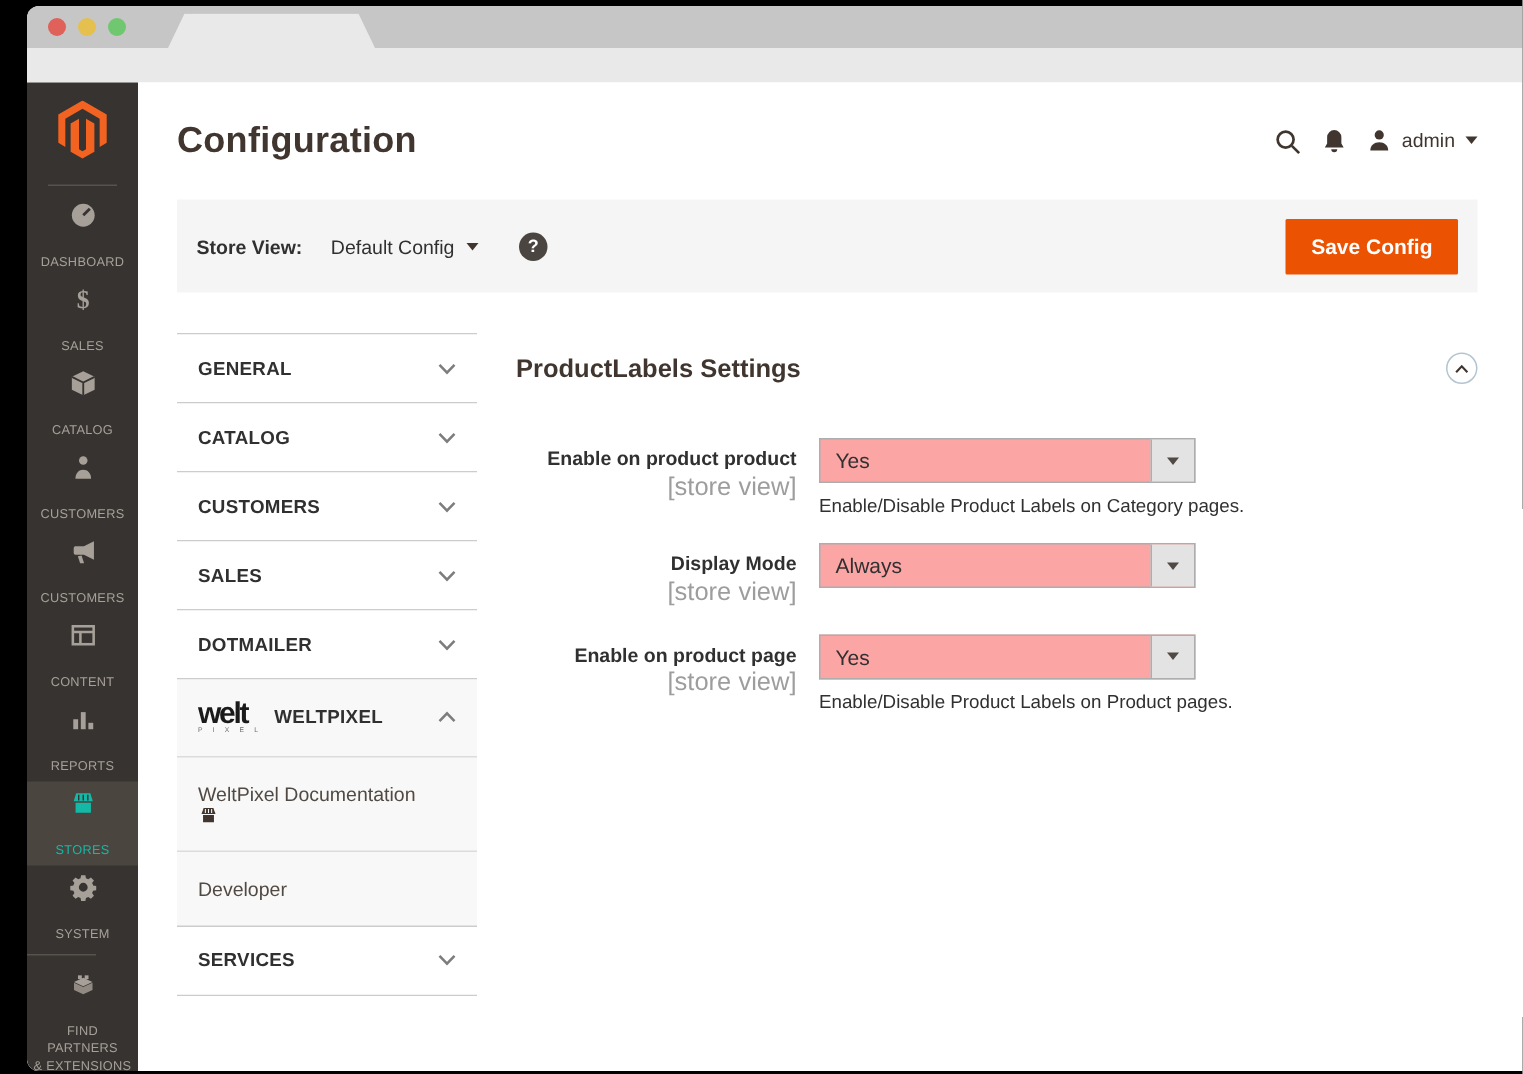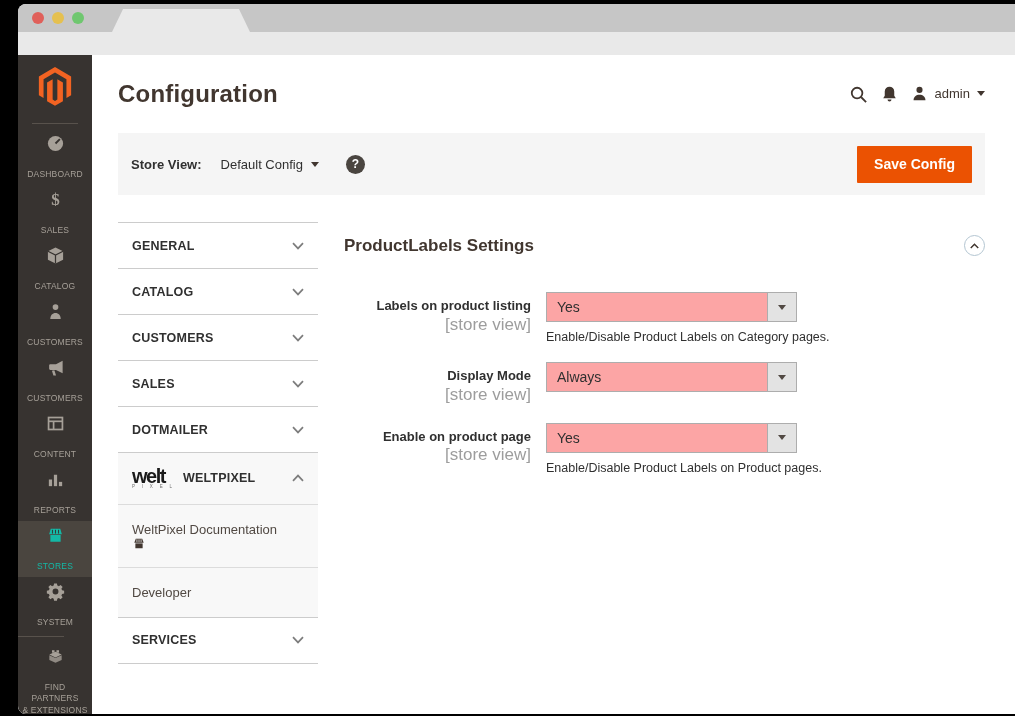--- a/index.html
+++ b/index.html
@@ -386,21 +386,21 @@
             <h2 class="settings-title">ProductLabels Settings</h2>
             <span class="collapse-btn">
                 <svg viewBox="0 0 12 8" fill="none" stroke="currentColor" stroke-width="1.9">
                   <path d="M1 1.2 6 6.4 11 1.2"></path>
                 </svg>
               </span>
           </div>
           <div class="fields" id="fields">
               <div class="field-row">
                 <div class="field-label-col">
-                  <label class="field-label">Labels on product listing</label>
+                  <label class="field-label">Enable on product product</label>
                   <span class="field-scope">[store view]</span>
                 </div>
                 <div class="field-control">
                   <div class="select">
                     <span class="select-value">Yes</span>
                     <span class="select-arrow">
                       <span class="sa-caret"></span>
                     </span>
                   </div>
                   <div class="comment">Enable/Disable Product Labels on Category pages.</div>

